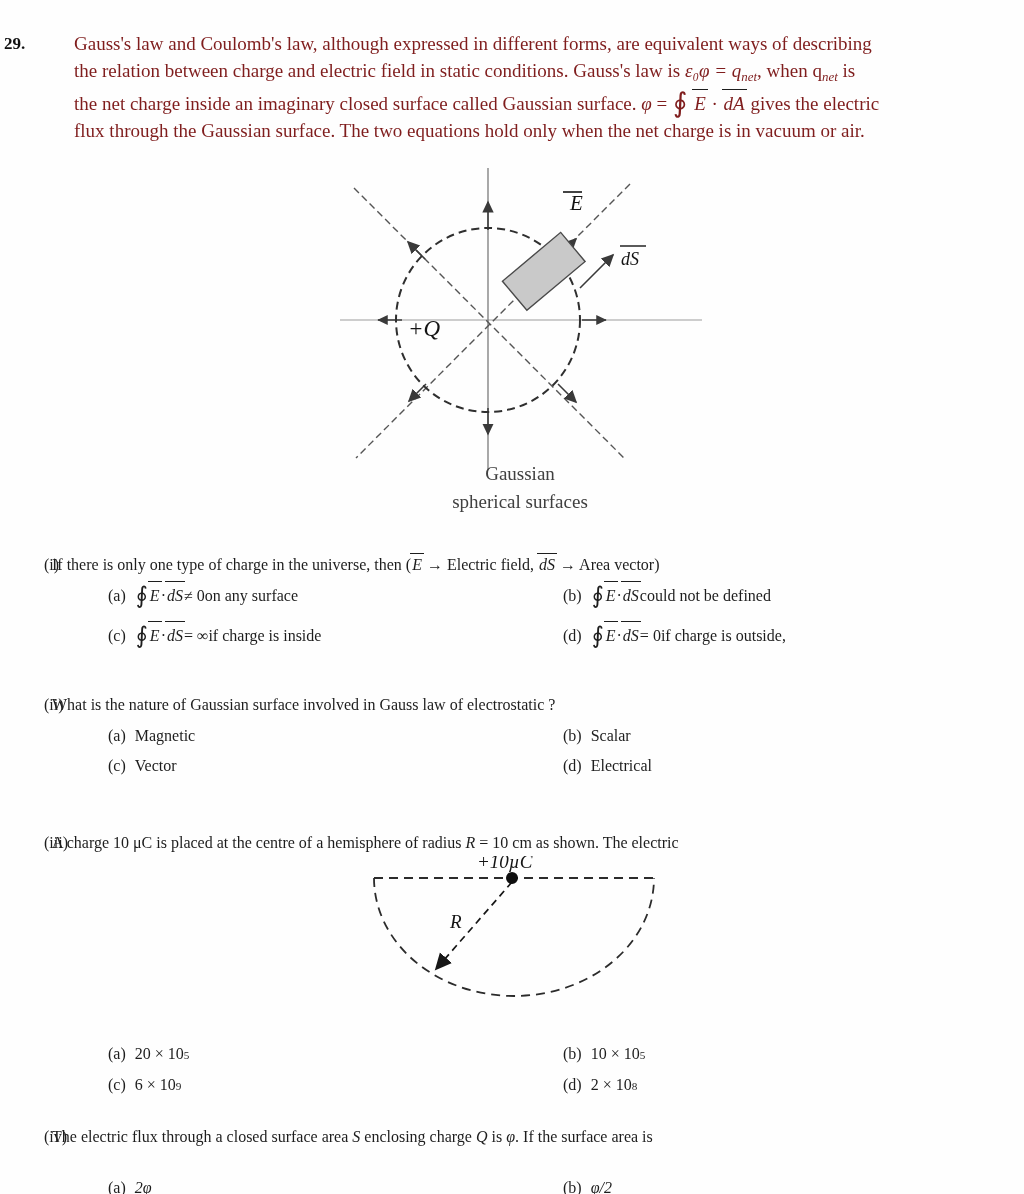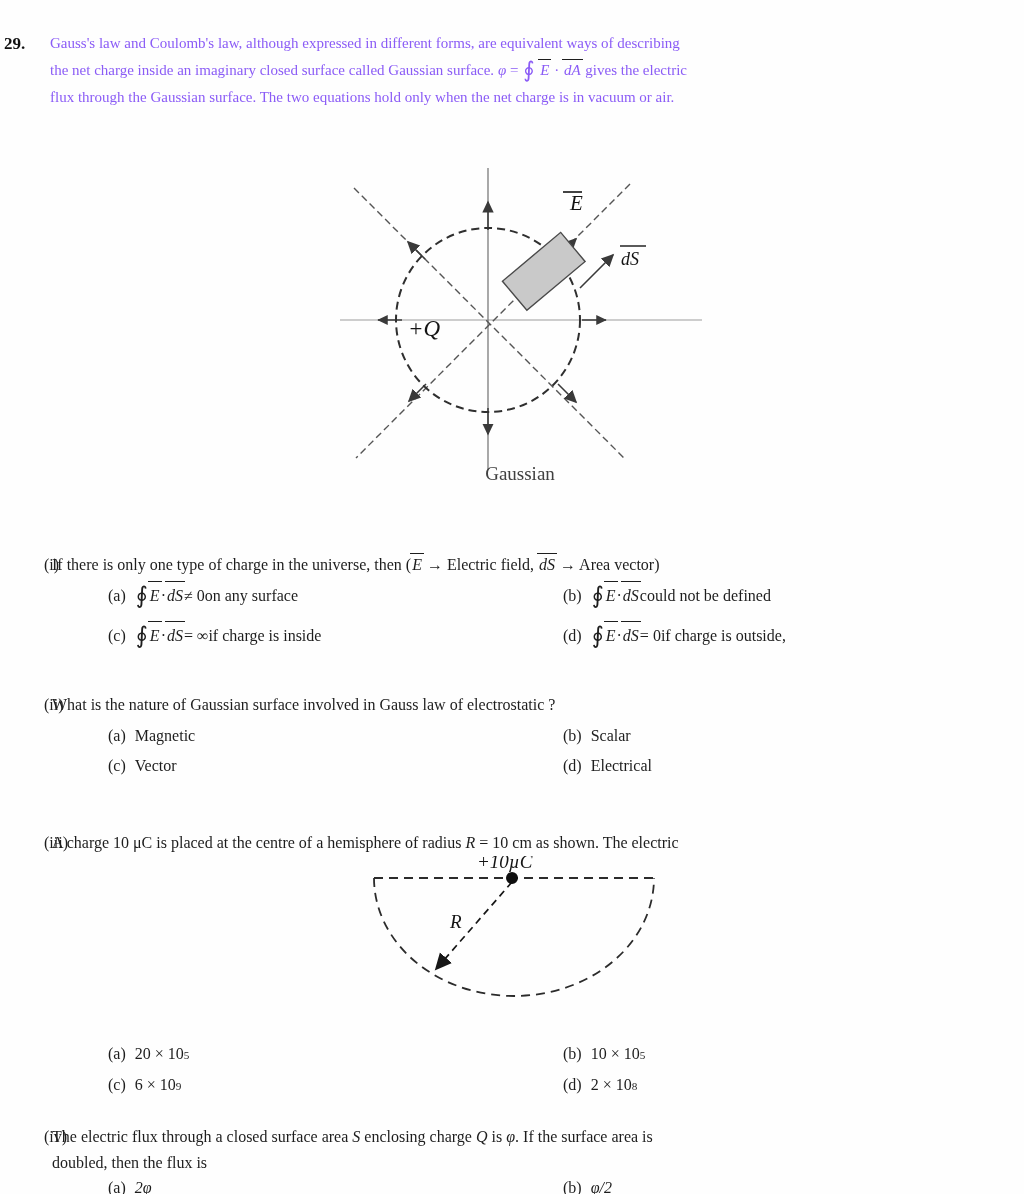--- a/index.html
+++ b/index.html
@@ -23,38 +23,39 @@
   }
 
   
   .q-block {
     position: absolute;
     left: 0;
     top: 30px;
     width: 952px;
     display: flex;
     align-items: flex-start;
+    gap: 24px;
   }
   .q-num {
     width: 46px;
     flex: 0 0 46px;
     text-align: left;
     padding-left: 4px;
     font-weight: bold;
     font-size: 17px;
     line-height: 27px;
     color: #111;
   }
   .q-body {
     flex: 1 1 auto;
     padding-right: 26px;
-    font-size: 15px;
+    font-size: 19px;
     line-height: 27px;
     text-align: justify;
-    color: #8b5cf6;
+    color: #7f1d1d;
   }
   .q-body .ln { display: block; white-space: nowrap; }
 
   .mathi { font-style: italic; font-family: "Liberation Serif", serif; }
   .sub { font-size: 0.68em; vertical-align: -0.28em; font-style: italic; }
   .vec {
     position: relative;
     font-style: italic;
     padding: 0 1px;
   }
@@ -164,20 +165,25 @@
 </style>
 </head>
 <body>
 
 <div class="page">
 
   <div class="q-block">
     <div class="q-num">29.</div>
     <div class="q-body">
       <span class="ln">Gauss's law and Coulomb's law, although expressed in different forms, are equivalent ways of describing</span>
+      <span class="ln">
+        <span>the relation between charge and electric field in static conditions. Gauss's law is</span>
+        <span class="mathi">
+          <span>ε₀φ = q</span><span class="sub">net</span></span><span>, when q</span><span class="sub mathi">net</span><span> is</span>
+      </span>
       <span class="ln">
         <span>the net charge inside an imaginary closed surface called Gaussian surface.</span>
         <span class="mathi">φ</span>
         <span>=</span>
         <span class="oint">∮</span>
         <span class="vec">E</span>
         <span>·</span>
         <span class="vec">dA</span>
         <span>gives the electric</span>
       </span>
@@ -227,20 +233,21 @@
       <line x1="250" y1="128" x2="283" y2="95" stroke="#3a3a3a" stroke-width="1.6" marker-end="url(#ah)"></line>
       <text x="291" y="105" font-family="Liberation Serif, serif" font-size="18" font-style="italic" fill="#141414">dS</text>
       <line x1="290" y1="86" x2="316" y2="86" stroke="#141414" stroke-width="1.4"></line>
 
       <text x="78" y="176" font-family="Liberation Serif, serif" font-size="23" font-style="italic" fill="#141414">+Q</text>
     </svg>
   </div>
 
   <div class="fig1-caption">
     <div>Gaussian</div>
+    <div>spherical surfaces</div>
   </div>
 
   <div class="subq" style="top:552px;">
     <div class="subq-head">
       <div class="subq-label">(i)</div>
       <div class="subq-text">
         <span>If there is only one type of charge in the universe, then (</span><span class="vec">E</span>
         <span>→ Electric field, </span><span class="vec">dS</span>
         <span>→ Area vector)</span>
       </div>
@@ -367,21 +374,20 @@
     </div>
   </div>
 
   <div class="subq" style="top:1124px;">
     <div class="subq-head">
       <div class="subq-label">(iv)</div>
       <div class="subq-text">
         <span class="ln">
           <span>The electric flux through a closed surface area </span><span class="mathi">S</span><span> enclosing charge </span><span class="mathi">Q</span><span> is </span><span class="mathi">φ</span><span>. If the surface area is</span>
         </span>
-        <span class="ln">doubled, then the flux is</span>
       </div>
     </div>
   </div>
 
   <div class="clipped-row">
     <div class="opts tight">
       <div class="opt">
         <span class="opt-key">(a)</span>
         <span class="mathi">2φ</span>
       </div>

